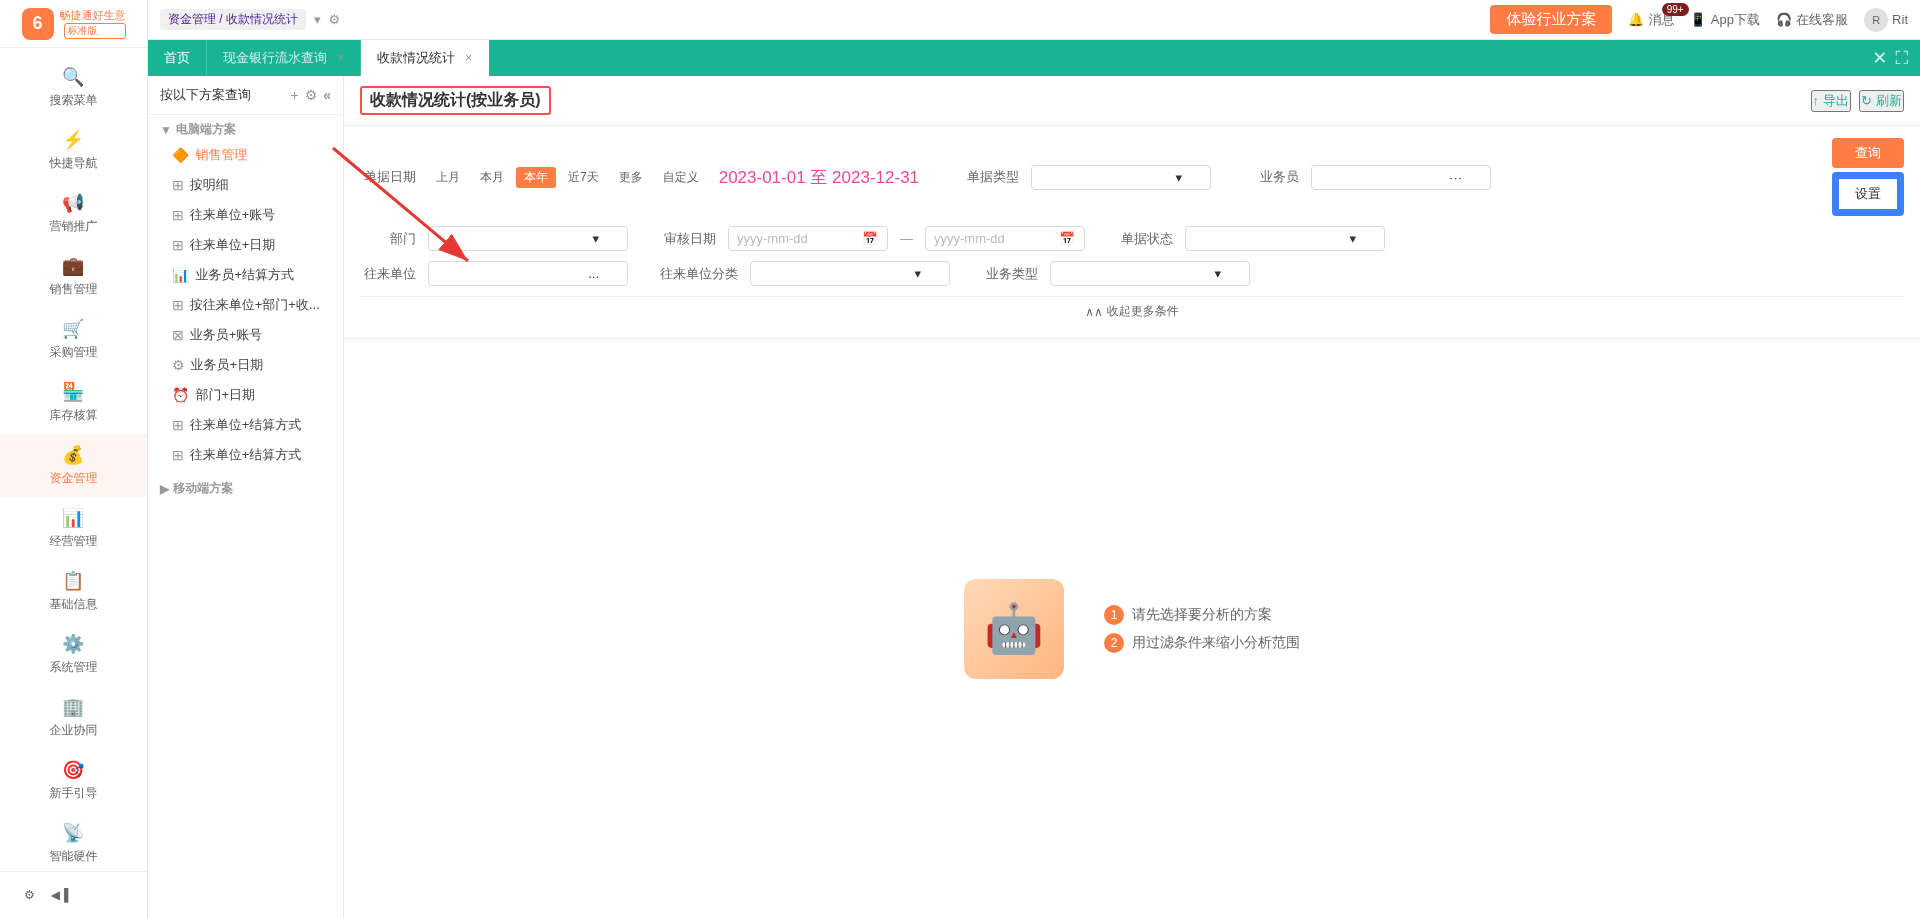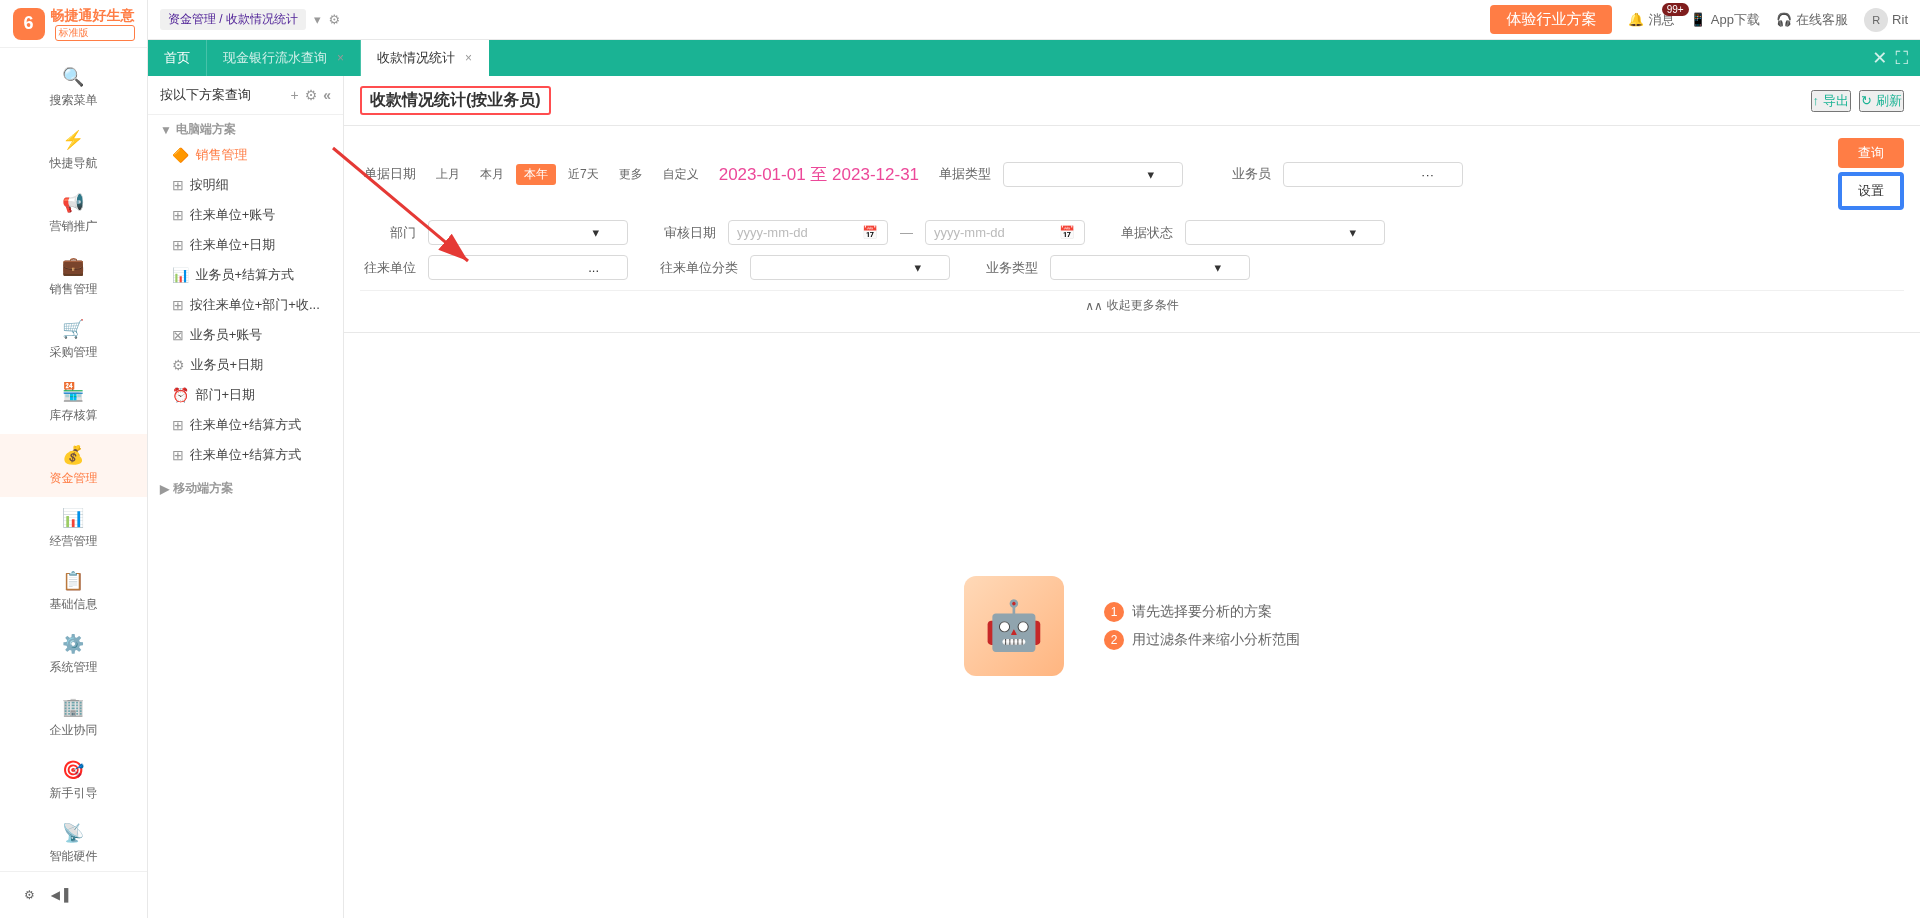--- a/index.html
+++ b/index.html
@@ -132,21 +132,21 @@
     .filter-input {
       border: 1px solid #d9d9d9; border-radius: 4px; padding: 4px 8px;
       font-size: 13px; color: #333; background: #fff; min-width: 160px;
     }
     .filter-divider { color: #999; }
     .filter-btn-primary {
       background: #ff7d45; color: #fff; border: none; border-radius: 4px;
       padding: 6px 20px; cursor: pointer; font-size: 13px;
     }
     .filter-btn-secondary {
-      background: #fff; color: #333; border: 4px solid #3b82f6; border-radius: 4px;
+      background: #fff; color: #333; border: 7px solid #3b82f6; border-radius: 4px;
       padding: 6px 16px; cursor: pointer; font-size: 13px;
     }
     .filter-actions { display: flex; flex-direction: column; gap: 4px; margin-left: auto; }
     .collapse-btn {
       display: flex; align-items: center; justify-content: center;
       color: #666; font-size: 12px; cursor: pointer; gap: 4px; padding: 6px 0;
       border-top: 1px solid #f0f0f0; margin-top: 4px;
     }
 
     
@@ -171,21 +171,21 @@
   </style>
 </head>
 <body>
 
 <div class="sidebar">
   <div class="logo-area">
     <div class="logo-icon">
         <span>6</span>
       </div>
     <div style="margin-left:6px;">
-      <div style="font-size:14px;color:#ff7d45;font-weight:bold;">畅捷通好生意</div>
+      <div style="font-size:11px;color:#ff7d45;font-weight:normal;">畅捷通好生意</div>
       <div class="logo-badge">标准版</div>
     </div>
   </div>
   <div class="sidebar-nav">
     <div class="nav-item">
       <span class="nav-icon">🔍</span>
       <span>搜索菜单</span>
     </div>
     <div class="nav-item">
       <span class="nav-icon">⚡</span>
@@ -383,21 +383,21 @@
         <div class="filter-date-tabs">
           <span class="date-tab">上月</span>
           <span class="date-tab">本月</span>
           <span class="date-tab active">本年</span>
           <span class="date-tab">近7天</span>
           <span class="date-tab">更多</span>
           <span class="date-tab">自定义</span>
         </div>
         <span class="date-range-input">2023-01-01 至 2023-12-31</span>
 
-        <span class="filter-label" style="margin-left:4px;">单据类型</span>
+        <span class="filter-label" style="margin-left:32px;">单据类型</span>
         <div class="filter-select" style="width:180px;">
           <span></span>
           <span>▾</span>
         </div>
 
         <span class="filter-label" style="margin-left:20px;">业务员</span>
         <div class="filter-select" style="width:180px;">
           <span></span>
           <span>···</span>
         </div>

